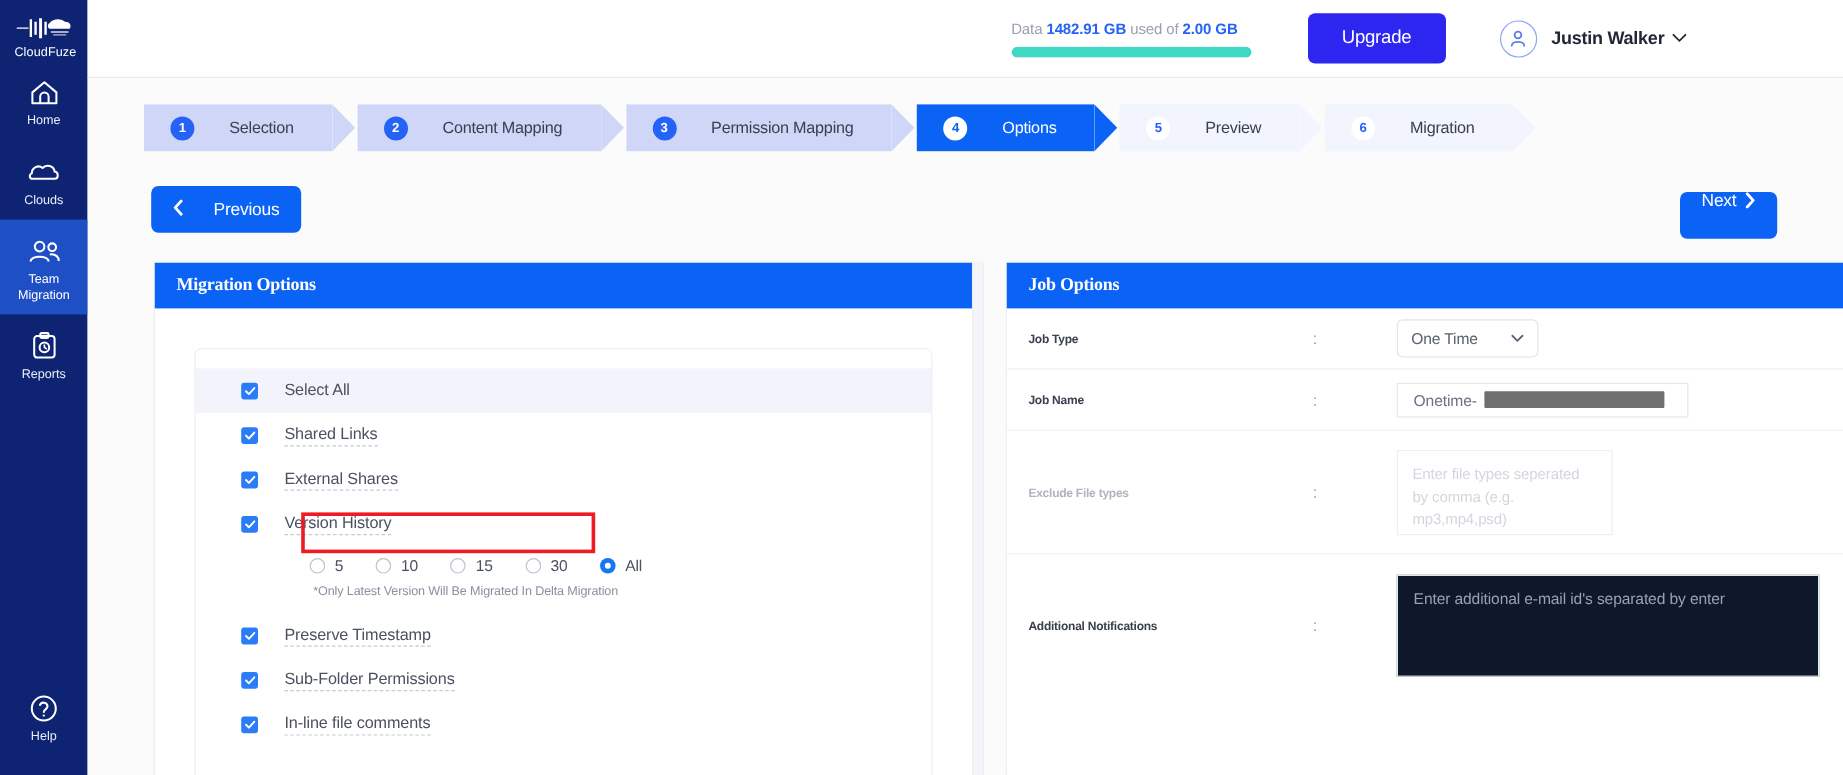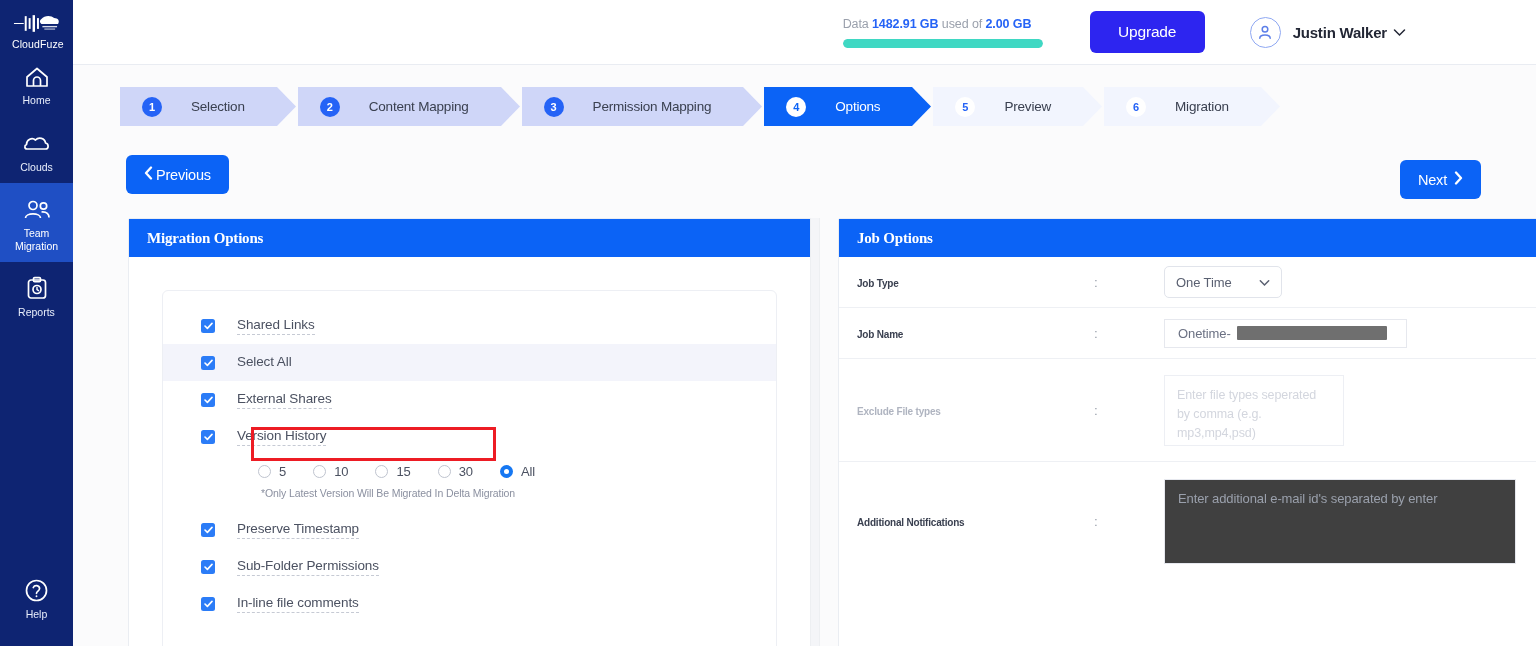--- a/index.html
+++ b/index.html
@@ -89,28 +89,28 @@
   .step.active .step-num { background: #ffffff; color: #0B63F6; }
   .step.todo .step-num { background: #ffffff; color: #2563F6; }
   .step-label { margin-left: 29px; font-size: 13.5px; color: #3A4050; white-space: nowrap; letter-spacing:-.2px; }
   .step.active .step-label { color: #ffffff; }
 
   
   .prev-btn {
     position: absolute; left: 53px; top: 90px;
     height: 39px; padding: 0 18px; background: #0B63F6; color: #fff;
     border: none; border-radius: 6px; font-size: 14.5px; cursor: pointer;
-    display: flex; align-items: center; gap: 3px;
+    display: flex; align-items: center; gap: 25px;
     font-family: "Liberation Sans", sans-serif; letter-spacing:-.2px;
   }
   .next-btn {
     position: absolute; right: 55px; top: 95px;
     height: 39px; padding: 0 18px; background: #0B63F6; color: #fff;
     border: none; border-radius: 6px; font-size: 14.5px; cursor: pointer;
-    display: flex; align-items: center; gap: 7px;
+    display: flex; align-items: flex-start; gap: 7px;
     font-family: "Liberation Sans", sans-serif; letter-spacing:-.2px;
   }
 
   
   .panel {
     position: absolute; background: #ffffff; border: 1px solid #EAEDF2;
     border-radius: 2px;
   }
   .panel-head {
     height: 38px; background: #0B63F6; display: flex; align-items: center;
@@ -177,21 +177,21 @@
   .inp-val { font-size: 13px; color: #6B7183; letter-spacing:-.1px; }
   .redaction {
     position: absolute; left: 72px; top: 6px; width: 150px; height: 14px;
     background: #6F6F6F; border-radius: 1px;
   }
   .ta-small {
     width: 180px; height: 71px; border: 1px solid #EDEFF4; background: #fff;
     padding: 10px 12px; font-size: 12.5px; color: #D3D6DE; line-height: 19px; letter-spacing:-.1px;
   }
   .ta-big {
-    width: 352px; height: 85px; border: 1px solid #E6E8EE; background: #404040;
+    width: 352px; height: 85px; border: 1px solid #E6E8EE; background: #0f172a;
     padding: 11px 13px; font-size: 13px; color: #9AA0AC; letter-spacing:-.1px;
   }
   .divider-vert {
     position: absolute; left: 737px; top: 153px; width: 10px; height: 500px;
     background: #F4F5F8; border-left: 1px solid #EDEFF2; border-right: 1px solid #EDEFF2;
   }
 </style>
 </head>
 <body>
 
@@ -369,36 +369,36 @@
         </svg>
       </span>
     </button>
 
     <div class="panel" id="left-panel">
       <div class="panel-head">
         <div class="panel-title">Migration Options</div>
       </div>
       <div class="opt-card">
 
+        <div class="opt-row highlight-bg">
+          <span class="cb">
+            <svg width="9" height="8" viewBox="0 0 9 8" fill="none" stroke="#ffffff" stroke-width="1.6">
+              <path d="M1 4 L3.4 6.4 L8 1.4" stroke-linecap="round" stroke-linejoin="round"></path>
+            </svg>
+          </span>
+          <span class="opt-label no-dash">Select All</span>
+        </div>
+
         <div class="opt-row">
           <span class="cb">
             <svg width="9" height="8" viewBox="0 0 9 8" fill="none" stroke="#ffffff" stroke-width="1.6">
               <path d="M1 4 L3.4 6.4 L8 1.4" stroke-linecap="round" stroke-linejoin="round"></path>
             </svg>
           </span>
           <span class="opt-label">Shared Links</span>
-        </div>
-
-        <div class="opt-row highlight-bg">
-          <span class="cb">
-            <svg width="9" height="8" viewBox="0 0 9 8" fill="none" stroke="#ffffff" stroke-width="1.6">
-              <path d="M1 4 L3.4 6.4 L8 1.4" stroke-linecap="round" stroke-linejoin="round"></path>
-            </svg>
-          </span>
-          <span class="opt-label no-dash">Select All</span>
         </div>
 
         <div class="opt-row">
           <span class="cb">
             <svg width="9" height="8" viewBox="0 0 9 8" fill="none" stroke="#ffffff" stroke-width="1.6">
               <path d="M1 4 L3.4 6.4 L8 1.4" stroke-linecap="round" stroke-linejoin="round"></path>
             </svg>
           </span>
           <span class="opt-label">External Shares</span>
         </div>

